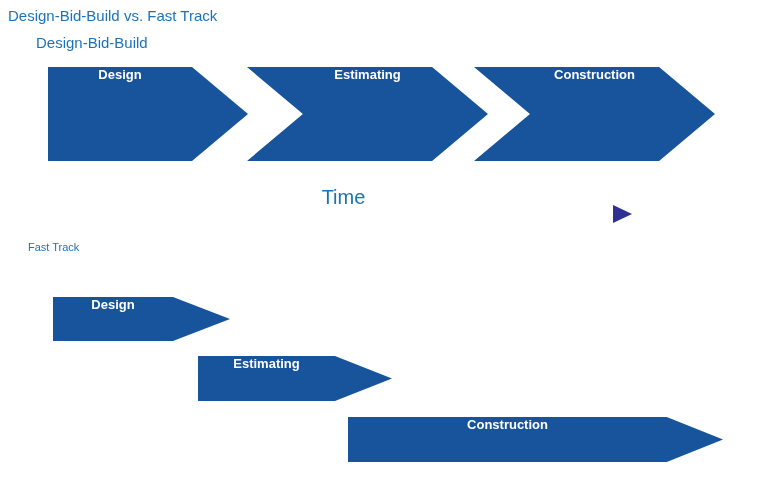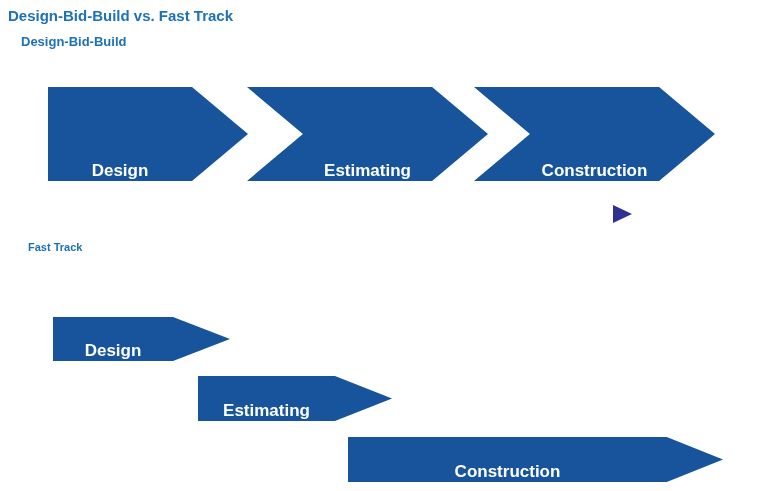--- a/index.html
+++ b/index.html
@@ -6,41 +6,40 @@
   .canvas {
     position: relative;
     width: 768px;
     height: 491px;
     background: var(--background, #ffffff);
     font-family: "Liberation Sans", sans-serif;
     overflow: hidden;
   }
   .heading {
     position: absolute;
-    font-weight: bold;
+    font-weight: normal;
     color: var(--heading, #1c72b8);
     white-space: nowrap;
   }
   .page-title   { left: 8px;  top: 7px;   font-size: 15px; }
-  .dbb-label    { left: 21px; top: 34px;  font-size: 13px; }
+  .dbb-label    { left: 36px; top: 34px;  font-size: 15px; }
   .ft-label     { left: 28px; top: 241px; font-size: 11px; }
   .time-label   { left: 55px; top: 186px; width: 577px; text-align: center; font-size: 20px; }
 
   .stage {
     position: absolute;
     display: flex;
-    align-items: flex-end;
+    align-items: flex-start;
     justify-content: center;
     box-sizing: border-box;
     background: var(--shape-fill, #17549b);
     color: var(--shape-text, #ffffff);
     font-weight: bold;
-    font-size: 17px;
+    font-size: 13px;
     white-space: nowrap;
-    margin-top: 20px;
   }
   
   .dbb-design {
     left: 48px; top: 67px; width: 200px; height: 94px;
     clip-path: polygon(0 0, 72% 0, 100% 50%, 72% 100%, 0 100%);
     padding-right: 56px;
   }
   .dbb-estimating {
     left: 247px; top: 67px; width: 241px; height: 94px;
     clip-path: polygon(0 0, 76.8% 0, 100% 50%, 76.8% 100%, 0 100%, 23.2% 50%);
@@ -86,20 +85,21 @@
   <div class="stage dbb-design">
     <span>Design</span>
   </div>
   <div class="stage dbb-estimating">
     <span>Estimating</span>
   </div>
   <div class="stage dbb-construction">
     <span>Construction</span>
   </div>
 
+  <div class="heading time-label">Time</div>
 
   <svg class="time-arrow" viewBox="0 0 590 24" aria-hidden="true">
     <defs>
       <linearGradient id="timegrad" x1="0" y1="0" x2="1" y2="0">
         <stop offset="0" style="stop-color: var(--time-gradient-start, #4693c6);"></stop>
         <stop offset="1" style="stop-color: var(--time-gradient-end, #2e3192);"></stop>
       </linearGradient>
     </defs>
     <line x1="5" y1="12" x2="565" y2="12" stroke="url(#timegrad)" stroke-width="4"></line>
     <polygon points="563,3 582,12 563,21" style="fill: var(--time-gradient-end, #2e3192);"></polygon>

